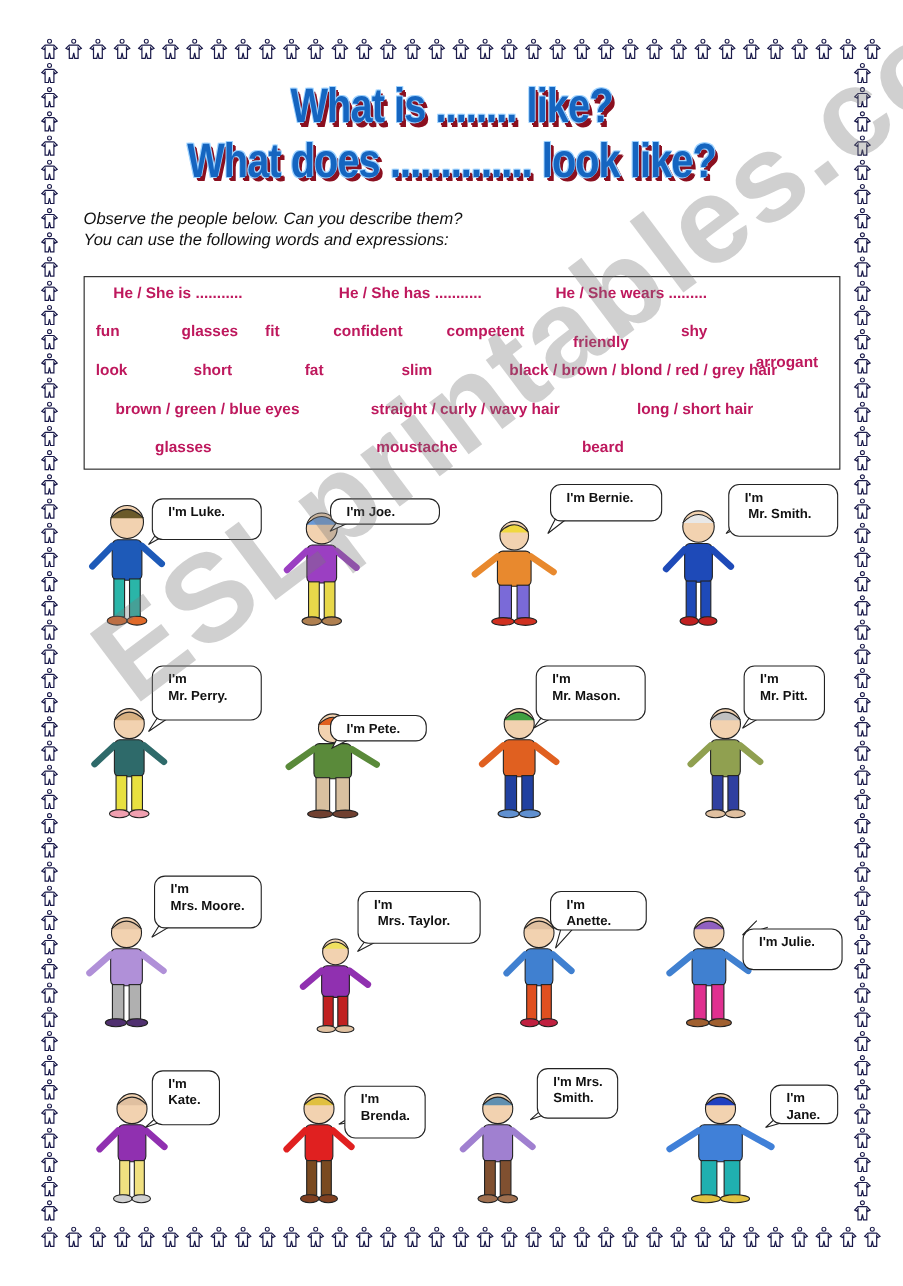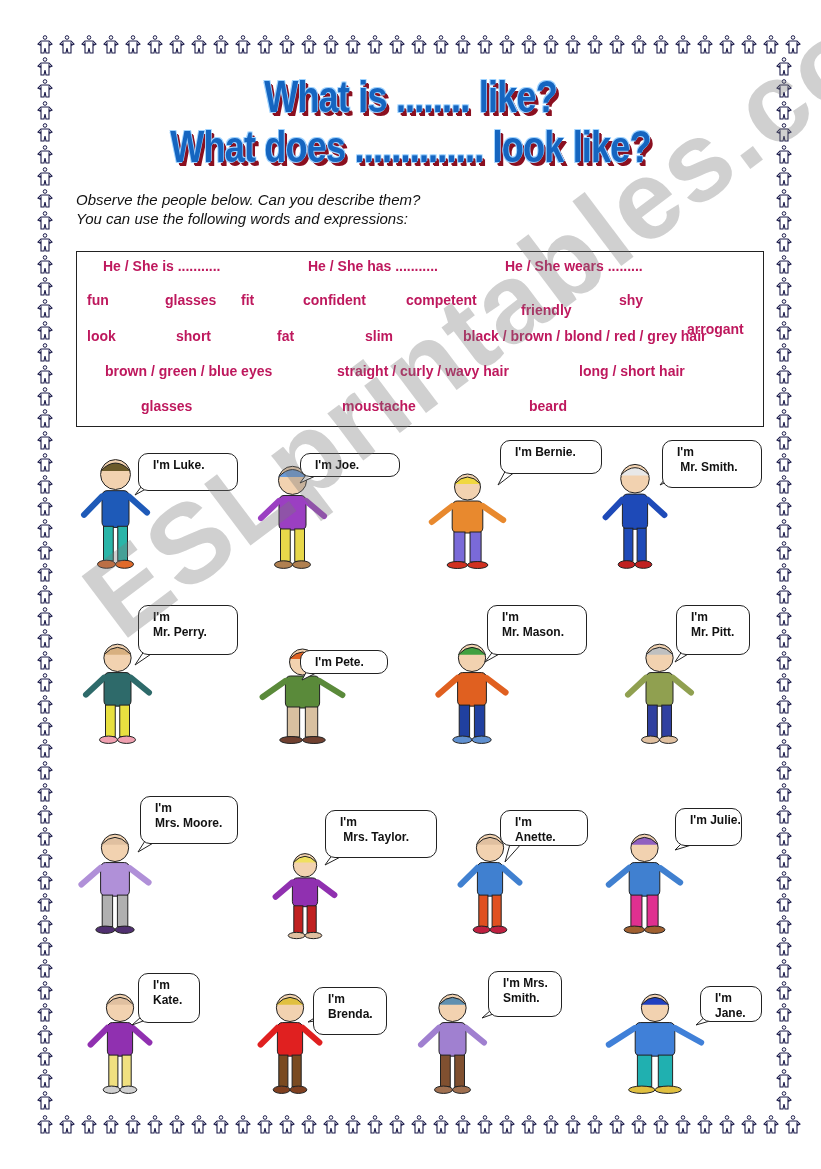--- a/index.html
+++ b/index.html
@@ -1277,21 +1277,21 @@
     <line x1="27.200000000000003" y1="37.8" x2="6.800000000000004" y2="54.6" stroke="#4080d0" stroke-width="6" stroke-linecap="round"></line>
     <line x1="57.8" y1="37.8" x2="78.19999999999999" y2="52.5" stroke="#4080d0" stroke-width="6" stroke-linecap="round"></line>
     <rect x="28.9" y="65.1" width="11.05" height="31.5" fill="#e03090" stroke="#222" stroke-width="1"></rect>
     <rect x="45.05" y="65.1" width="11.05" height="31.5" fill="#e03090" stroke="#222" stroke-width="1"></rect>
     <ellipse cx="32.3" cy="99.75" rx="10.2" ry="3.6750000000000003" fill="#a06030" stroke="#222" stroke-width="1"></ellipse>
     <ellipse cx="52.7" cy="99.75" rx="10.2" ry="3.6750000000000003" fill="#a06030" stroke="#222" stroke-width="1"></ellipse>
   </svg></div>
         <div class="tail" style="left: 671px; top: 836px;"><svg width="33" height="22">
             <polyline points="17,1 4,14 27,7" fill="#fff" stroke="#222" stroke-width="1"></polyline>
           </svg></div>
-        <div class="bubble" style="left: 675px; top: 808px; width: 67px; height: 38px;">I'm Julie.</div>
+        <div class="bubble" style="left: 675px; top: 844px; width: 91px; height: 38px;">I'm Julie.</div>
       </div>
       <div>
         <div class="figure" title="blond-girl-purple-dress-medal" style="left: 85px; top: 990px; width: 70px; height: 105px;"><svg width="70" height="105" viewBox="0 0 70 105">
     <circle cx="35" cy="17.85" r="13.65" fill="#f2d2b0" stroke="#222" stroke-width="1"></circle>
     <path d="M21.35 14.700000000000001 Q35 0 48.65 14.700000000000001" fill="#e0c0a0" stroke="#222" stroke-width="1"></path>
     <rect x="22.4" y="32.55" width="25.2" height="33.6" rx="5" fill="#9030b0" stroke="#222" stroke-width="1"></rect>
     <line x1="22.4" y1="37.8" x2="5.600000000000001" y2="54.6" stroke="#9030b0" stroke-width="6" stroke-linecap="round"></line>
     <line x1="47.6" y1="37.8" x2="64.4" y2="52.5" stroke="#9030b0" stroke-width="6" stroke-linecap="round"></line>
     <rect x="23.799999999999997" y="65.1" width="9.1" height="31.5" fill="#f0e080" stroke="#222" stroke-width="1"></rect>
     <rect x="37.1" y="65.1" width="9.1" height="31.5" fill="#f0e080" stroke="#222" stroke-width="1"></rect>

